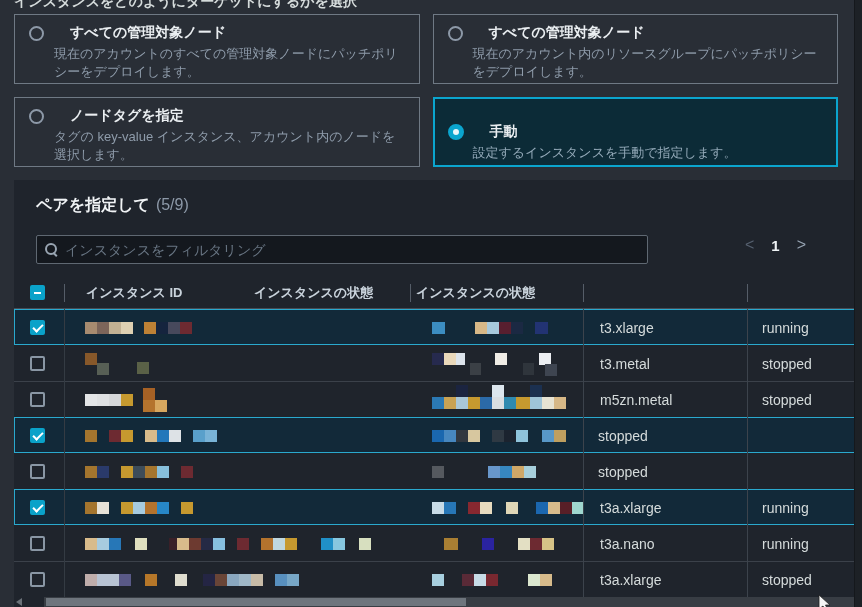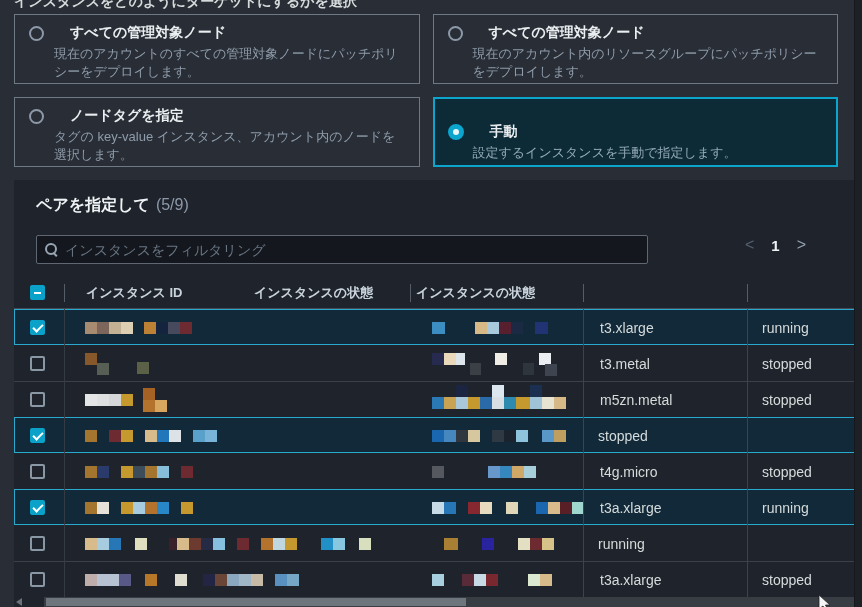--- a/index.html
+++ b/index.html
@@ -298,21 +298,20 @@
           </div>
     <div class="col-id">
             <div class="mosaic">
               <div class="blk" style="margin-left: 0px; width: 12px; transform: translateY(0px); background: rgb(85, 89, 95);"></div>
               <div class="blk" style="margin-left: 44px; width: 12px; transform: translateY(0px); background: rgb(104, 151, 203);"></div>
               <div class="blk" style="margin-left: 0px; width: 12px; transform: translateY(0px); background: rgb(55, 135, 191);"></div>
               <div class="blk" style="margin-left: 0px; width: 12px; transform: translateY(0px); background: rgb(207, 167, 103);"></div>
               <div class="blk" style="margin-left: 0px; width: 12px; transform: translateY(0px); background: rgb(167, 207, 219);"></div>
             </div>
           </div>
-    <div class="col-type type-cell">t4g.micro</div>
     <div class="col-state state-cell">stopped</div>
   </div>
 
   <div class="row selected">
     <div class="col-cb">
       <div class="cb checked"></div>
     </div>
     <div class="col-name">
             <div class="mosaic">
               <div class="blk" style="margin-left: 0px; width: 12px; transform: translateY(0px); background: rgb(164, 117, 46);"></div>
@@ -367,20 +366,21 @@
           </div>
     <div class="col-id">
             <div class="mosaic">
               <div class="blk" style="margin-left: 12px; width: 14px; transform: translateY(0px); background: rgb(169, 127, 51);"></div>
               <div class="blk" style="margin-left: 24px; width: 12px; transform: translateY(0px); background: rgb(42, 35, 160);"></div>
               <div class="blk" style="margin-left: 24px; width: 12px; transform: translateY(0px); background: rgb(227, 223, 195);"></div>
               <div class="blk" style="margin-left: 0px; width: 12px; transform: translateY(0px); background: rgb(109, 42, 49);"></div>
               <div class="blk" style="margin-left: 0px; width: 12px; transform: translateY(0px); background: rgb(215, 195, 135);"></div>
             </div>
           </div>
+    <div class="col-type type-cell">t3a.nano</div>
     <div class="col-state state-cell">running</div>
   </div>
 
   <div class="row">
     <div class="col-cb">
       <div class="cb"></div>
     </div>
     <div class="col-name">
             <div class="mosaic">
               <div class="blk" style="margin-left: 0px; width: 12px; transform: translateY(0px); background: rgb(191, 173, 171);"></div>

